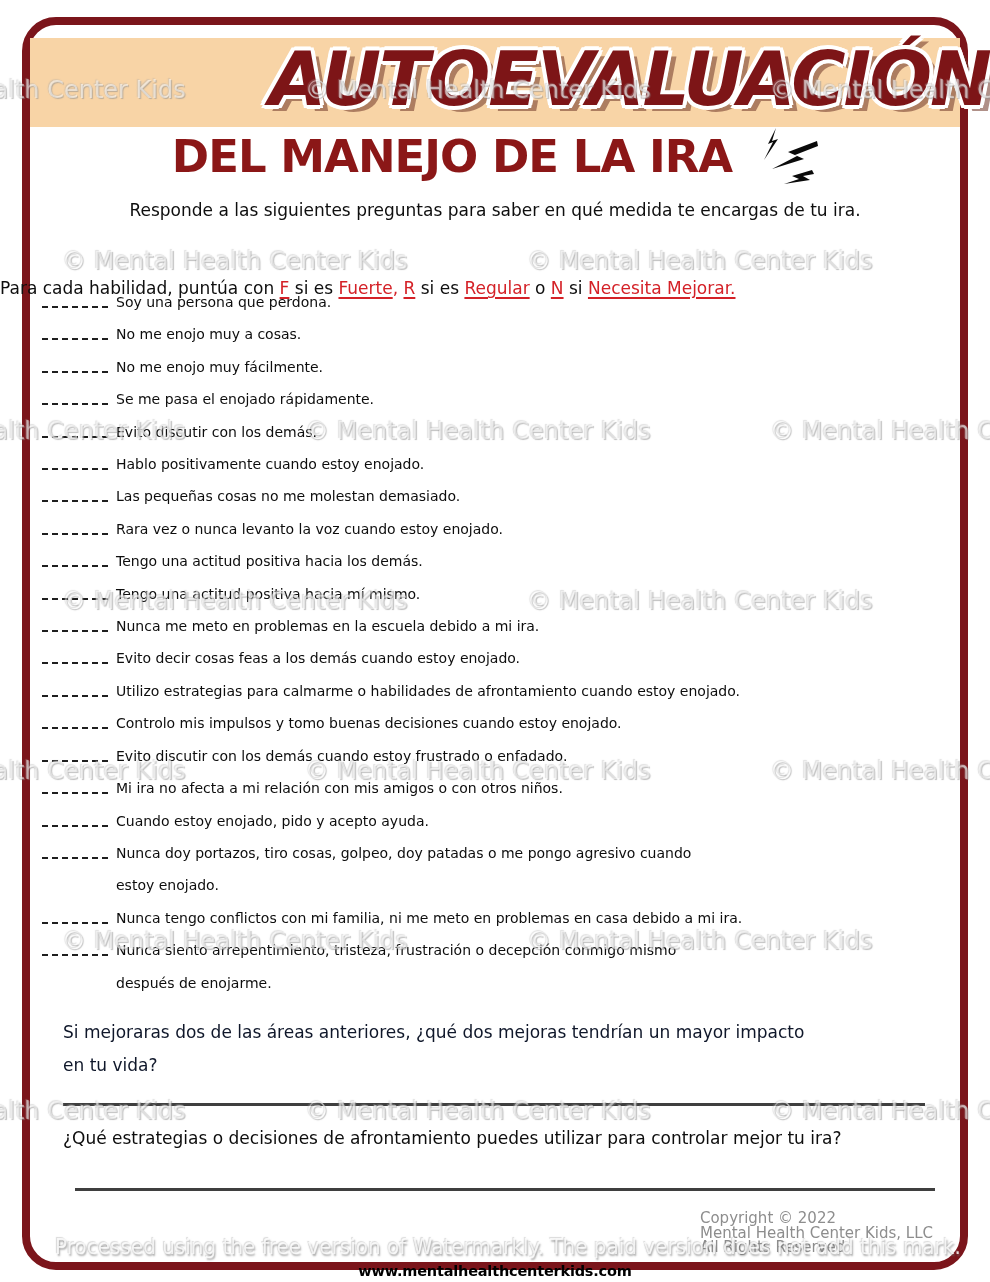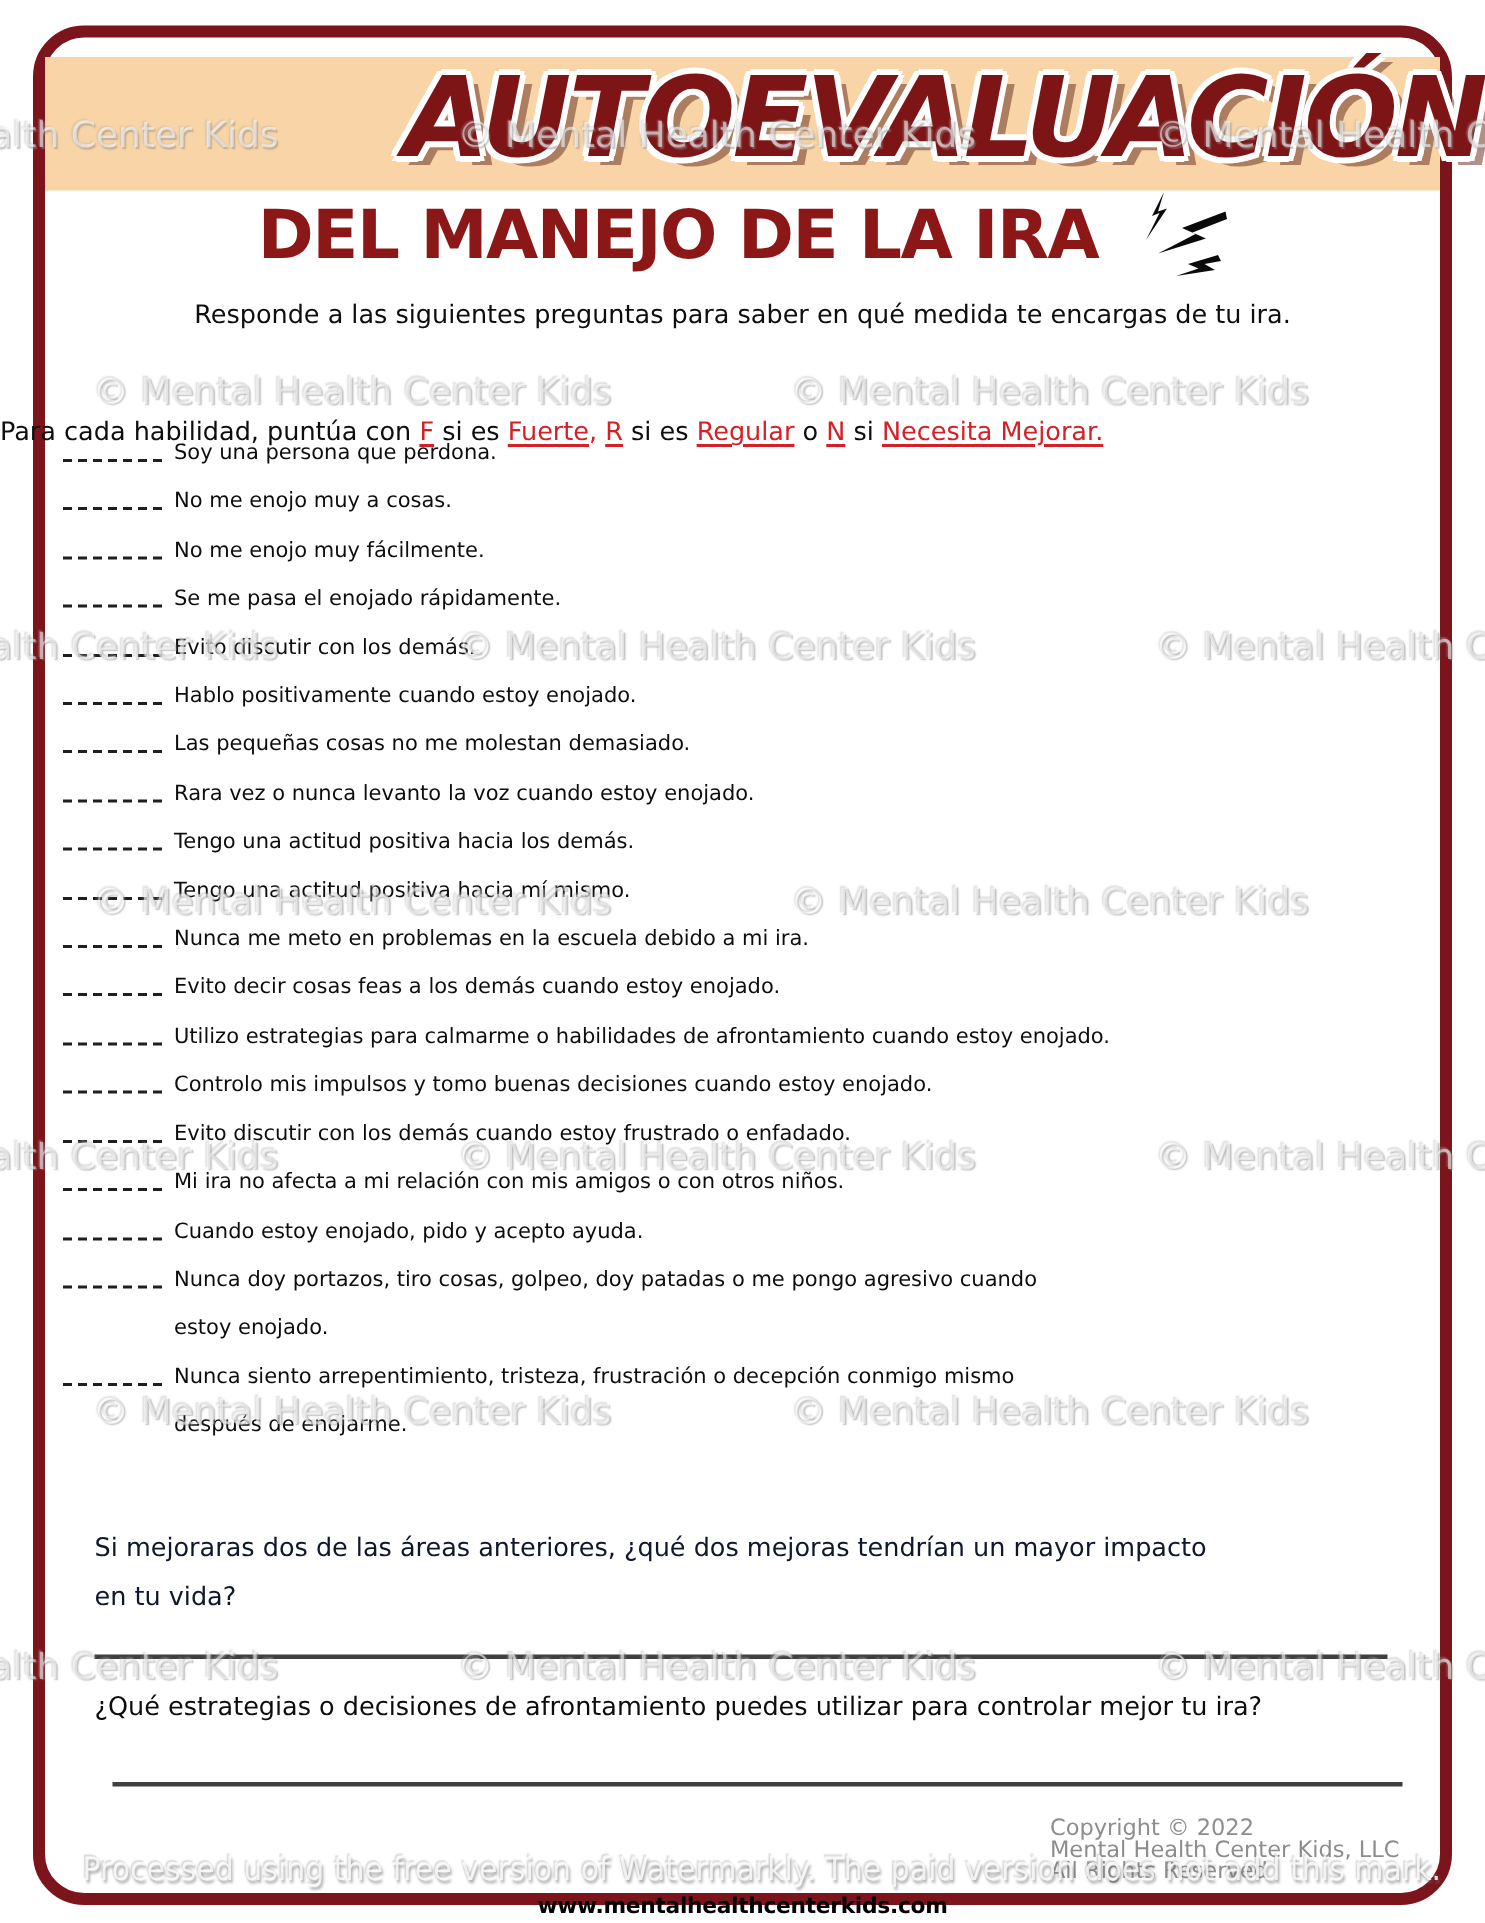--- a/index.html
+++ b/index.html
@@ -118,20 +118,21 @@
     <div class="statement"><span class="blank"></span><span>Tengo una actitud positiva hacia los demás.</span></div>
     <div class="statement"><span class="blank"></span><span>Tengo una actitud positiva hacia mí mismo.</span></div>
     <div class="statement"><span class="blank"></span><span>Nunca me meto en problemas en la escuela debido a mi ira.</span></div>
     <div class="statement"><span class="blank"></span><span>Evito decir cosas feas a los demás cuando estoy enojado.</span></div>
     <div class="statement"><span class="blank"></span><span>Utilizo estrategias para calmarme o habilidades de afrontamiento cuando estoy enojado.</span></div>
     <div class="statement"><span class="blank"></span><span>Controlo mis impulsos y tomo buenas decisiones cuando estoy enojado.</span></div>
     <div class="statement"><span class="blank"></span><span>Evito discutir con los demás cuando estoy frustrado o enfadado.</span></div>
     <div class="statement"><span class="blank"></span><span>Mi ira no afecta a mi relación con mis amigos o con otros niños.</span></div>
     <div class="statement"><span class="blank"></span><span>Cuando estoy enojado, pido y acepto ayuda.</span></div>
     <div class="statement"><span class="blank"></span><span>Nunca doy portazos, tiro cosas, golpeo, doy patadas o me pongo agresivo cuando<br>estoy enojado.</span></div>
+    <div class="statement"><span class="blank"></span><span>Nunca tengo conflictos con mi familia, ni me meto en problemas en casa debido a mi ira.</span></div>
     <div class="statement"><span class="blank"></span><span>Nunca siento arrepentimiento, tristeza, frustración o decepción conmigo mismo<br>después de enojarme.</span></div>
   </div>
 
 <div class="q1">Si mejoraras dos de las áreas anteriores, ¿qué dos mejoras tendrían un mayor impacto<br>en tu vida?</div>
 <div class="answer-line first"></div>
 <div class="q2">¿Qué estrategias o decisiones de afrontamiento puedes utilizar para controlar mejor tu ira?</div>
 <div class="answer-line second"></div>
 
 <div class="site">www.mentalhealthcenterkids.com</div>
 <div class="copyright">Copyright © 2022<br>Mental Health Center Kids, LLC<br>All Rights Reserved</div>

